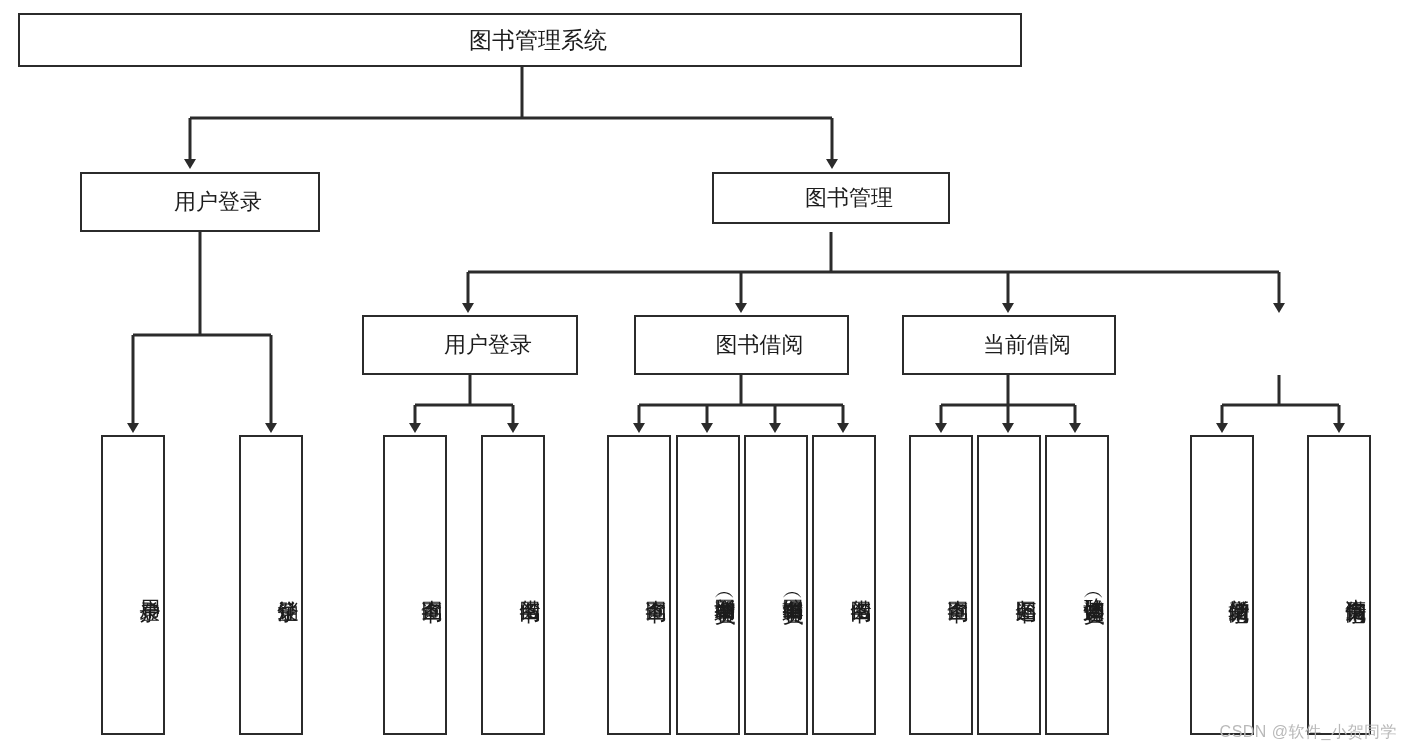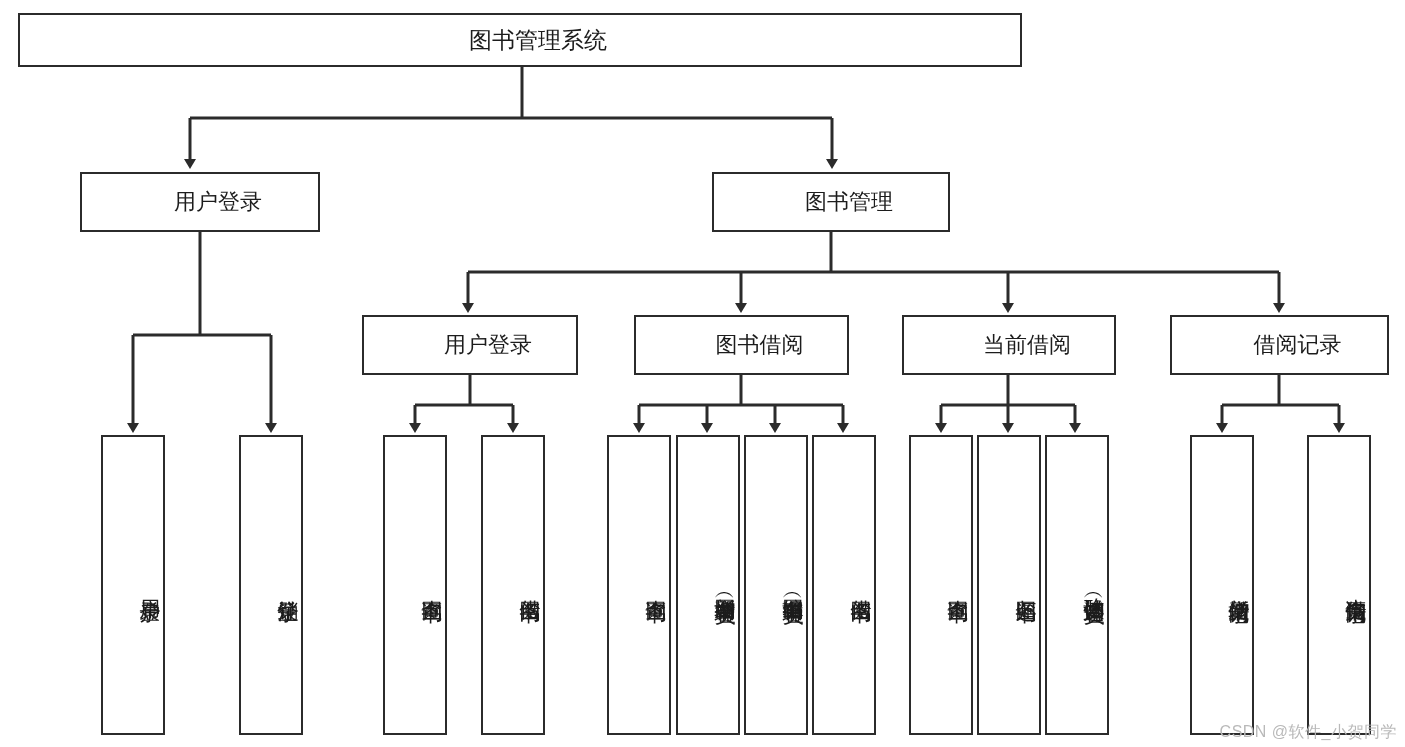--- a/index.html
+++ b/index.html
@@ -124,35 +124,32 @@
     </g>
   </svg>
 
   <div class="node root" style="left:18px; top:13px; width:1004px; height:54px;">
     <span>图书管理系统</span>
   </div>
 
   <div class="node horiz" style="left:80px; top:172px; width:240px; height:60px;">
     <span>用户登录</span>
   </div>
-  <div class="node horiz" style="left:712px; top:172px; width:238px; height:60px;">
+  <div class="node horiz" style="left:712px; top:172px; width:238px; height:52px;">
     <span>图书管理</span>
   </div>
 
   <div class="node horiz" style="left:362px; top:315px; width:216px; height:60px;">
     <span>用户登录</span>
   </div>
   <div class="node horiz" style="left:634px; top:315px; width:215px; height:60px;">
     <span>图书借阅</span>
   </div>
   <div class="node horiz" style="left:902px; top:315px; width:214px; height:60px;">
     <span>当前借阅</span>
-  </div>
-  <div class="node horiz" style="left:1170px; top:315px; width:219px; height:60px;">
-    <span>借阅记录</span>
   </div>
 
   <div class="node vert" style="left:101px; top:435px; width:64px; height:300px;">
     <span>用户登录</span>
   </div>
   <div class="node vert" style="left:239px; top:435px; width:64px; height:300px;">
     <span>注销登录</span>
   </div>
 
   <div class="node vert" style="left:383px; top:435px; width:64px; height:300px;">

